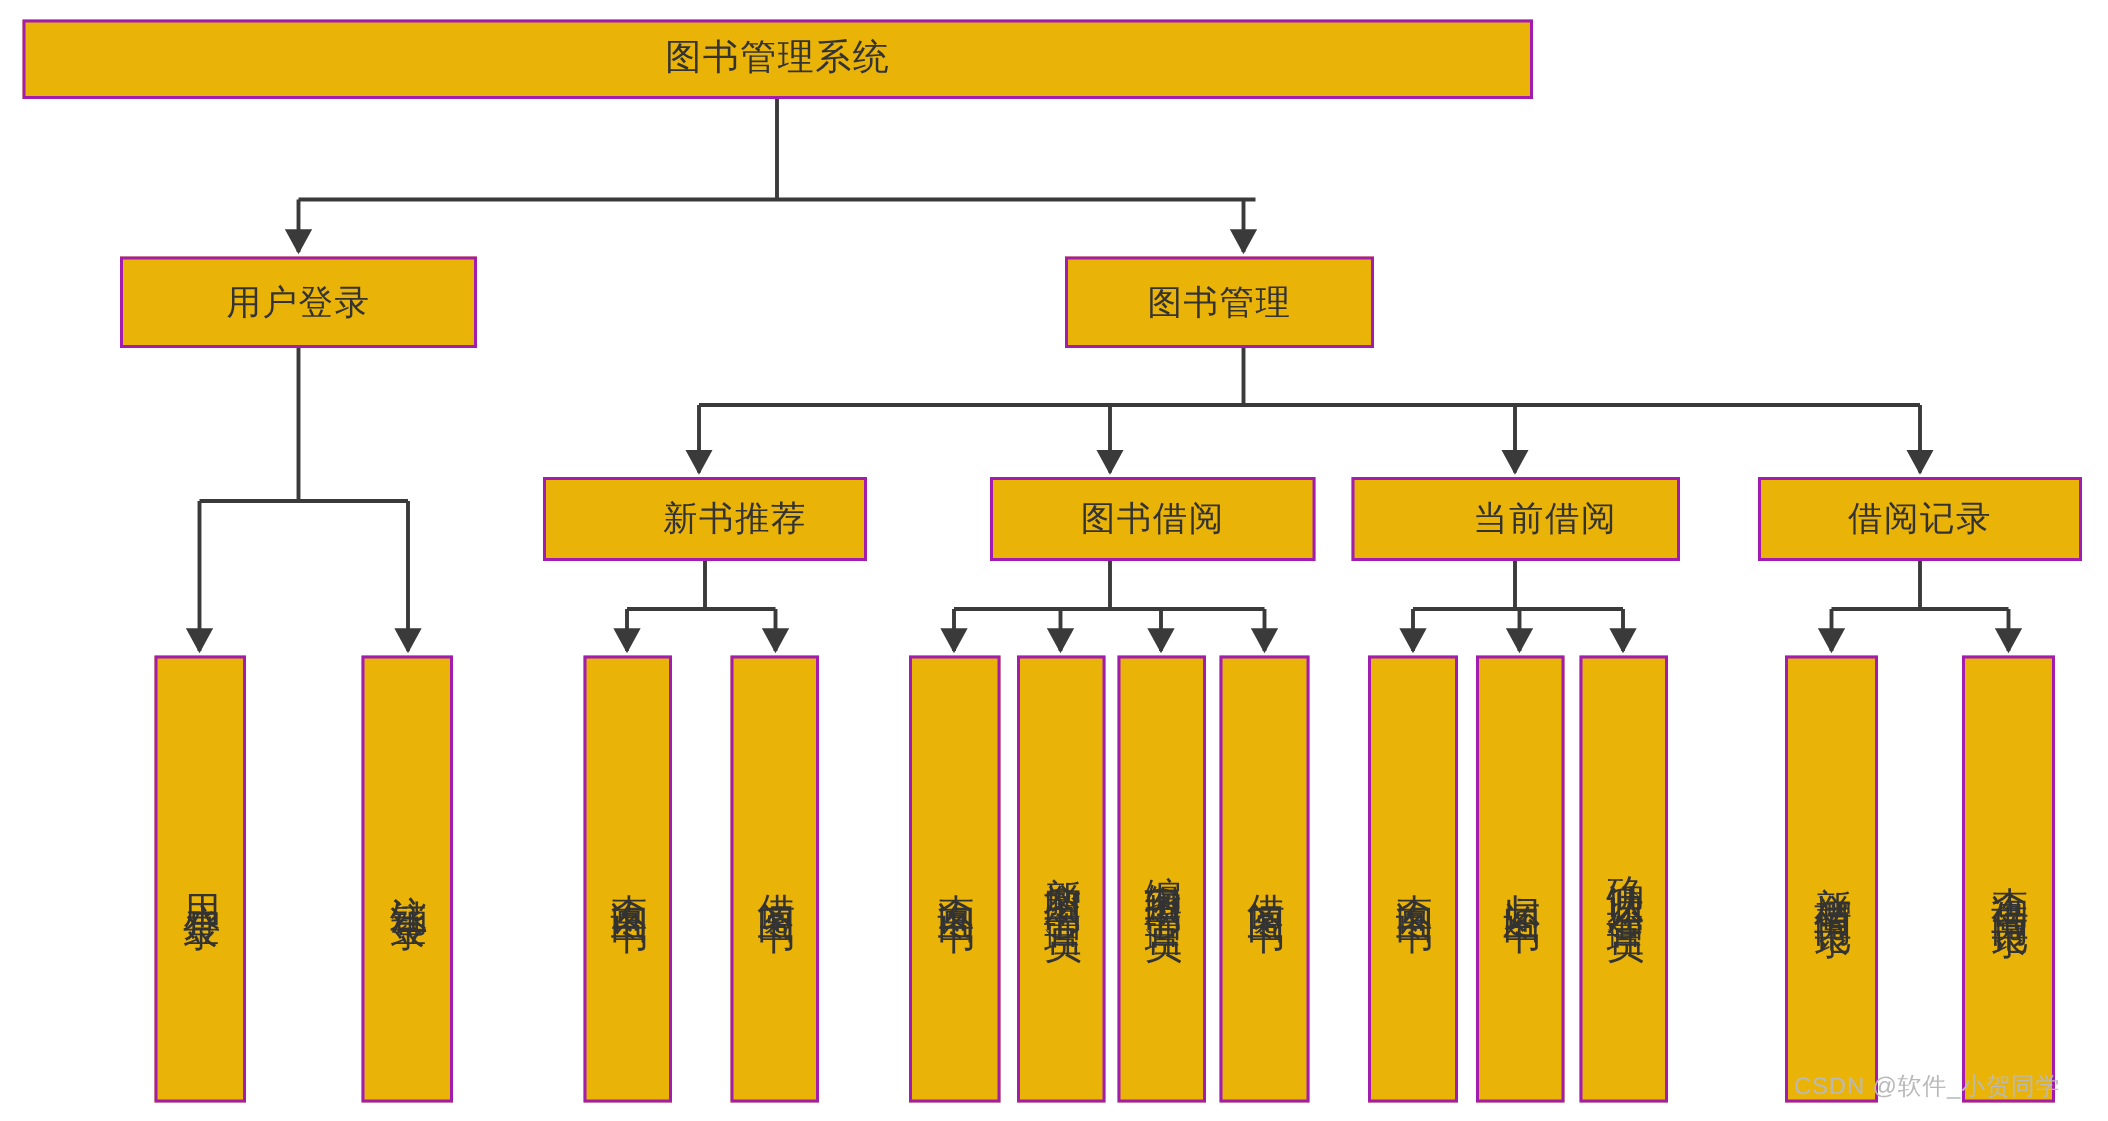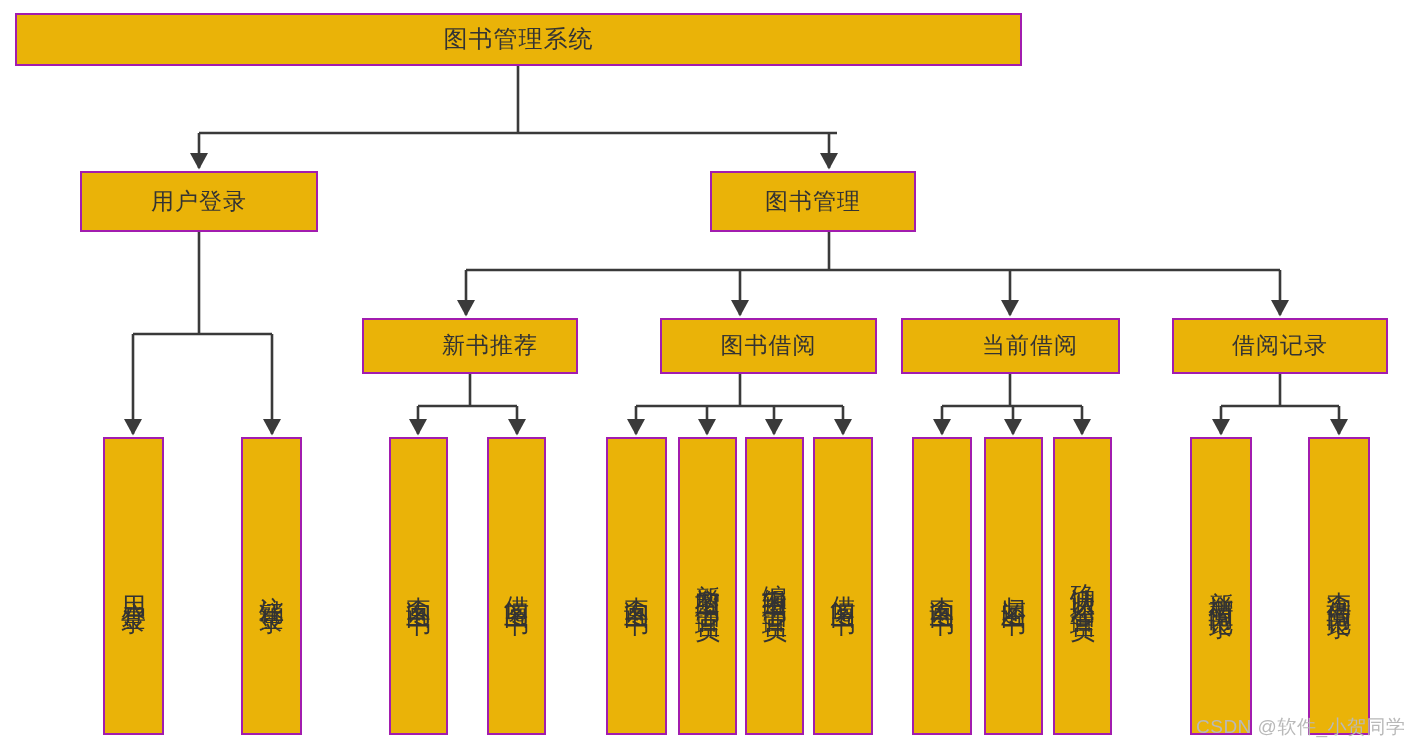--- a/index.html
+++ b/index.html
@@ -60,21 +60,21 @@
     writing-mode: vertical-rl;
     text-orientation: upright;
     font-size: 25px;
     letter-spacing: 5px;
     line-height: 1;
     max-height: 100%;
   }
   .watermark {
     position: absolute;
     color: #b9b9b9;
-    font-size: 19px;
+    font-size: 16px;
     white-space: nowrap;
     z-index: 3;
     letter-spacing: 0.5px;
   }
 </style>
 </head>
 <body>
 
 <div id="diagram-canvas">
 

